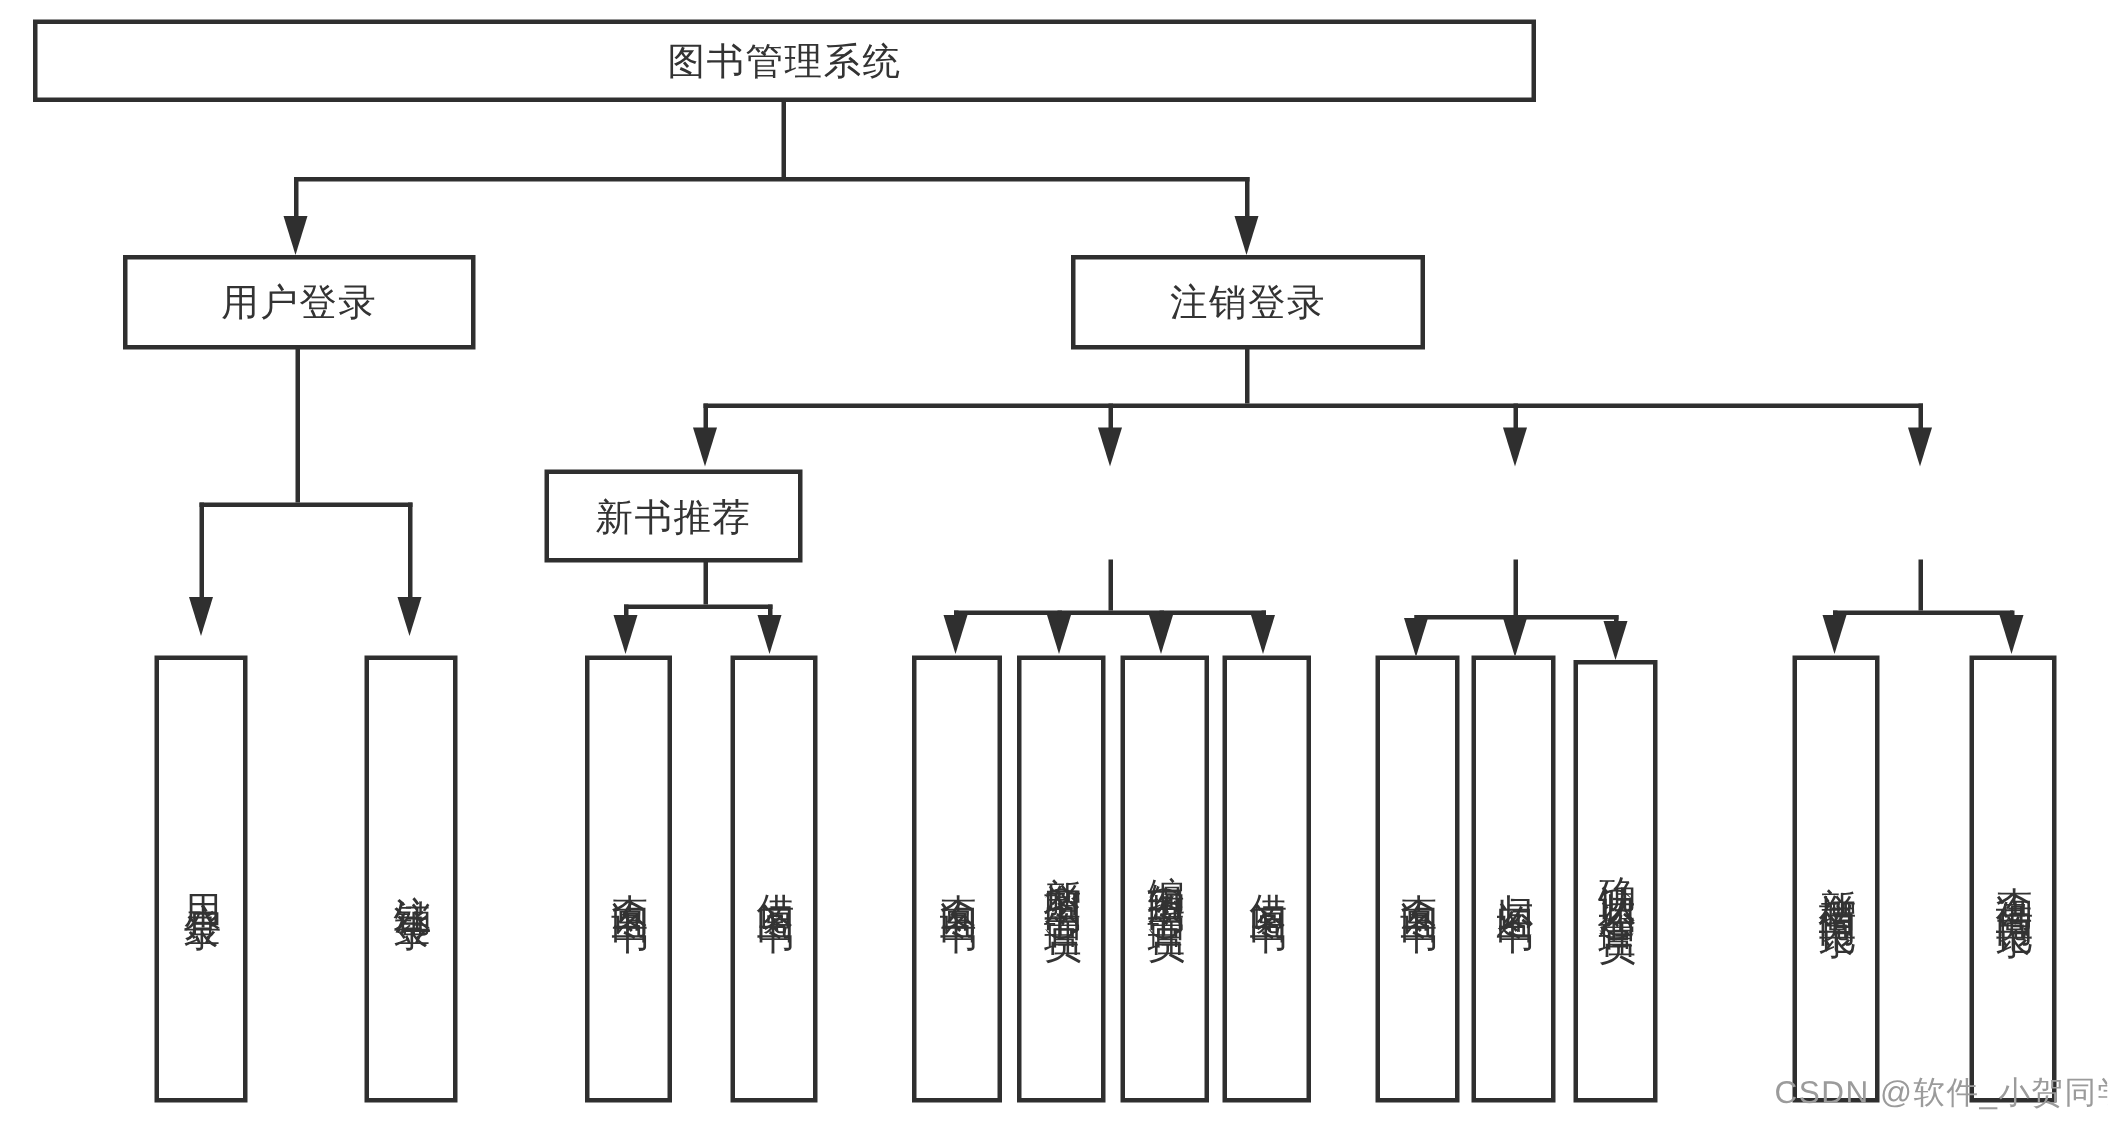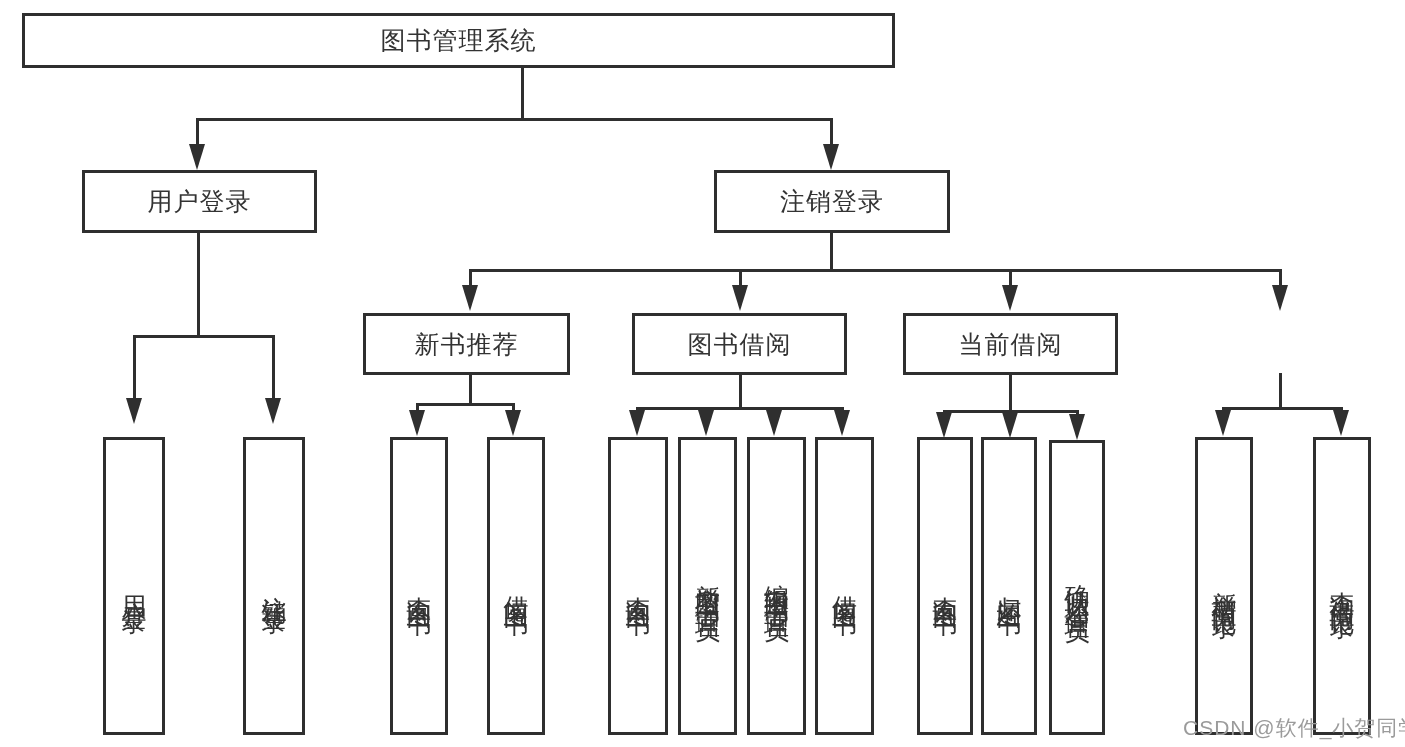--- a/index.html
+++ b/index.html
@@ -46,21 +46,21 @@
     letter-spacing:1px;
     z-index:10;
     white-space:nowrap;
   }
 </style>
 </head>
 <body>
 
 <div class="canvas">
 
-  <div class="box" style="left:22px;top:13px;width:873px;height:55px;">
+  <div class="box" style="left:22px;top:13px;width:1002px;height:55px;">
     <span>图书管理系统</span>
   </div>
 
   <div class="lv" style="left:521px;top:66px;height:52px;"></div>
   <div class="lh" style="left:196px;top:118px;width:637px;"></div>
   <div class="lv" style="left:196px;top:118px;height:30px;"></div>
   <div class="tri" style="left:189px;top:144px;"></div>
   <div class="lv" style="left:830px;top:118px;height:30px;"></div>
   <div class="tri" style="left:823px;top:144px;"></div>
 
@@ -82,28 +82,22 @@
   <div class="lh" style="left:469px;top:269px;width:813px;"></div>
   <div class="lv" style="left:469px;top:269px;height:18px;"></div>
   <div class="tri" style="left:462px;top:285px;"></div>
   <div class="lv" style="left:739px;top:269px;height:18px;"></div>
   <div class="tri" style="left:732px;top:285px;"></div>
   <div class="lv" style="left:1009px;top:269px;height:18px;"></div>
   <div class="tri" style="left:1002px;top:285px;"></div>
   <div class="lv" style="left:1279px;top:269px;height:18px;"></div>
   <div class="tri" style="left:1272px;top:285px;"></div>
 
-  <div class="box" style="left:363px;top:313px;width:207px;height:62px;">
+  <div class="box" style="left:363px;top:313px;width:172px;height:62px;">
     <span>新书推荐</span>
-  </div>
-  <div class="box" style="left:632px;top:313px;width:215px;height:62px;">
-    <span>图书借阅</span>
-  </div>
-  <div class="box" style="left:903px;top:313px;width:215px;height:62px;">
-    <span>当前借阅</span>
   </div>
 
   <div class="lv" style="left:469px;top:373px;height:30px;"></div>
   <div class="lh" style="left:416px;top:403px;width:99px;"></div>
   <div class="lv" style="left:416px;top:403px;height:10px;"></div>
   <div class="tri" style="left:409px;top:410px;"></div>
   <div class="lv" style="left:512px;top:403px;height:10px;"></div>
   <div class="tri" style="left:505px;top:410px;"></div>
 
   <div class="lv" style="left:739px;top:373px;height:34px;"></div>

